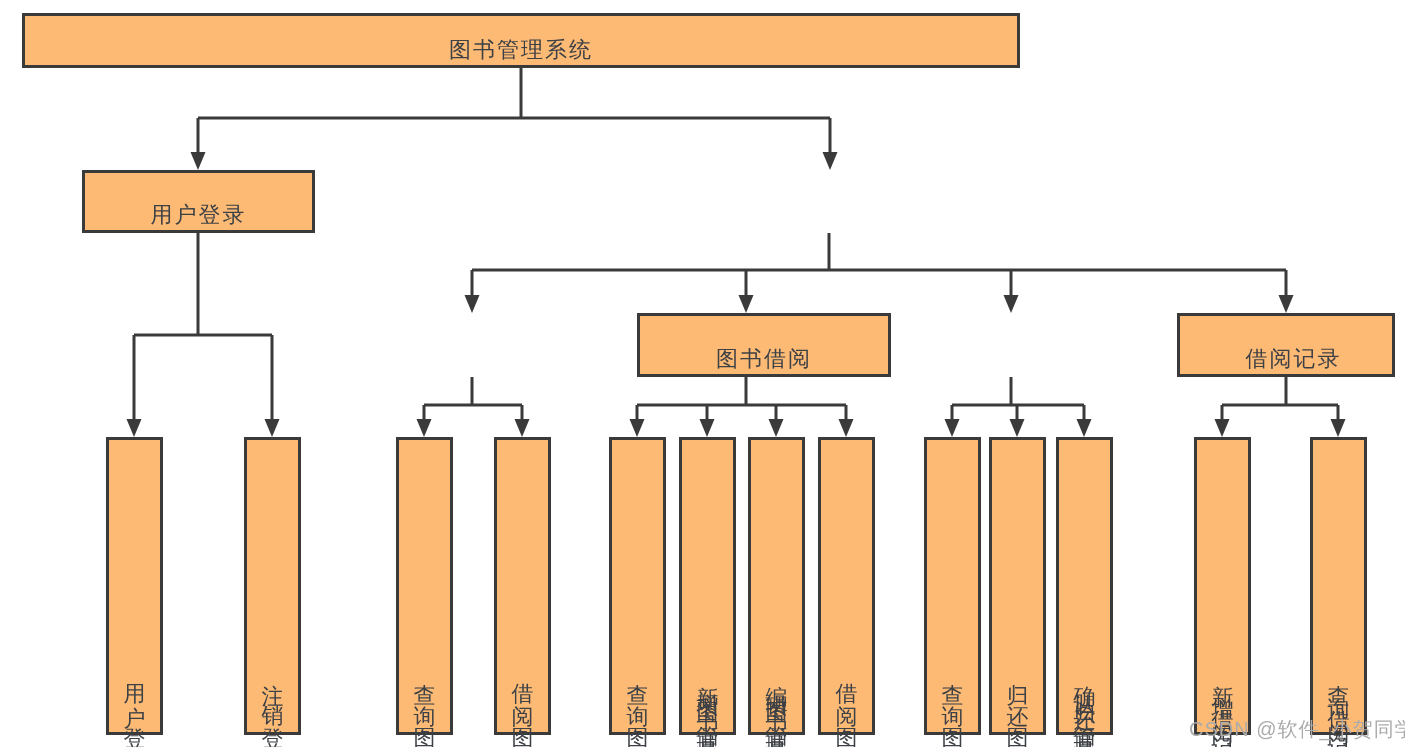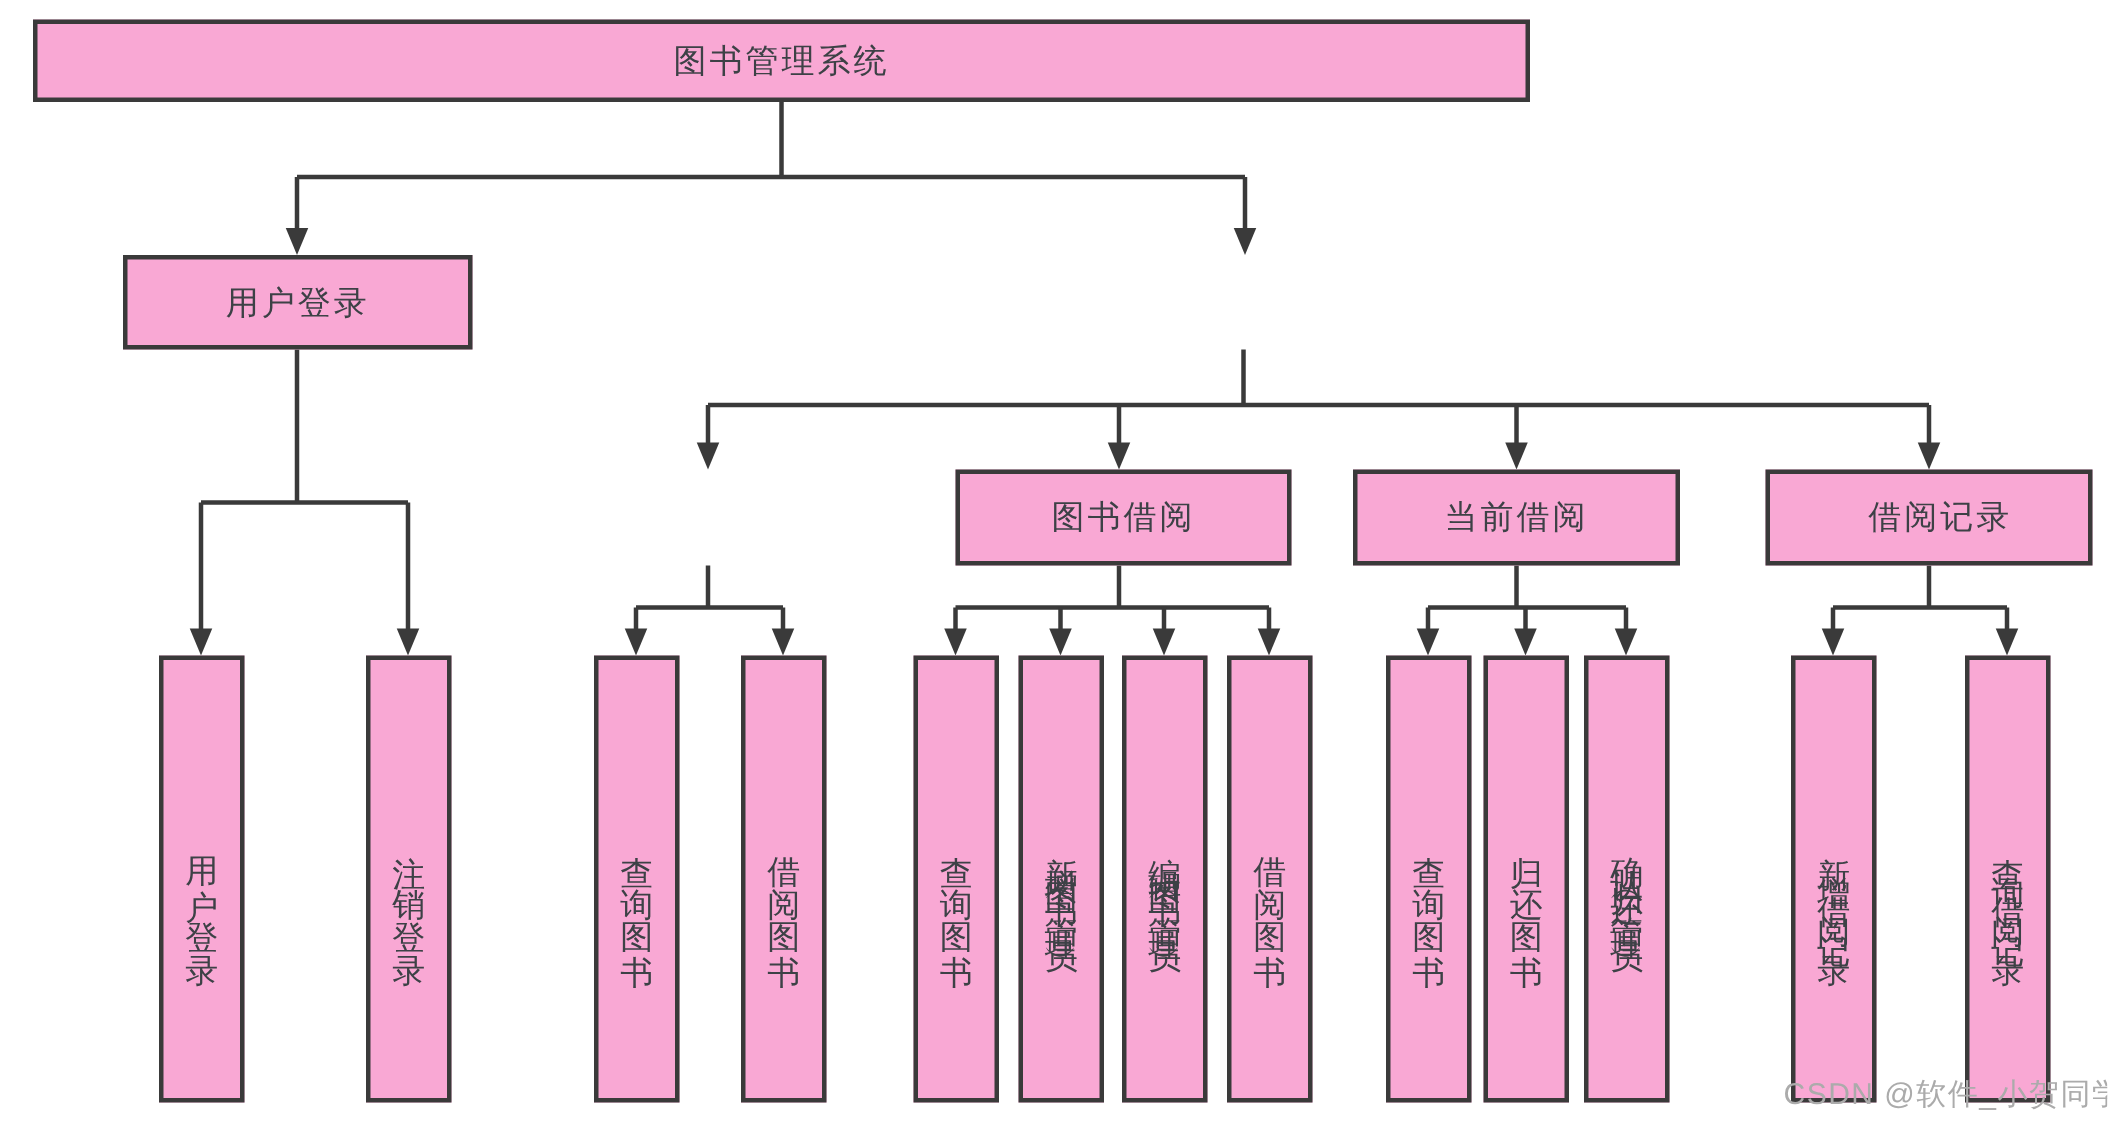--- a/index.html
+++ b/index.html
@@ -3,23 +3,23 @@
 <meta charset="utf-8">
 <style>
   :root { --line:#3a3a3a; --text:#3d4146; }
   html,body { margin:0; padding:0; background:#fff; }
   #stage {
     position:relative; width:1405px; height:747px; background:#fff; overflow:hidden;
     font-family:"Liberation Sans","DejaVu Sans",sans-serif; color:var(--text);
   }
   svg.connectors { position:absolute; left:0; top:0; }
   .box {
-    position:absolute; box-sizing:border-box; background:#f9a8d4;
+    position:absolute; box-sizing:border-box; background:#fdba74;
     border:3px solid var(--line);
-    display:flex; align-items:center; justify-content:center;
+    display:flex; align-items:flex-end; justify-content:center;
   }
   .hlabel { font-size:22px; letter-spacing:2px; white-space:nowrap; }
   .leaf span {
     writing-mode:vertical-lr; text-orientation:mixed;
     font-size:22px; line-height:1; display:block;
   }
   .ls-4 { letter-spacing:22px; margin-bottom:-22px; }
   .ls-6 { letter-spacing:13px; margin-bottom:-13px; }
   .ls-9 { letter-spacing:8px;  margin-bottom:-8px; }
   .watermark {
@@ -99,25 +99,22 @@
   </svg>
 
   <div class="box" style="left:22px; top:13px; width:998px; height:55px;">
     <span class="hlabel">图书管理系统</span>
   </div>
 
   <div class="box" style="left:82px; top:170px; width:233px; height:63px;">
     <span class="hlabel">用户登录</span>
   </div>
 
-  <div class="box" style="left:637px; top:313px; width:224px; height:64px;">
+  <div class="box" style="left:637px; top:313px; width:254px; height:64px;">
     <span class="hlabel">图书借阅</span>
-  </div>
-  <div class="box" style="left:902px; top:313px; width:218px; height:64px;">
-    <span class="hlabel">当前借阅</span>
   </div>
   <div class="box" style="left:1177px; top:313px; width:218px; height:64px;padding-left:15px;">
     <span class="hlabel">借阅记录</span>
   </div>
 
   <div class="box leaf" style="left:106px; top:437px; width:57px; height:298px;">
     <span class="ls-4">用户登录</span>
   </div>
   <div class="box leaf" style="left:244px; top:437px; width:57px; height:298px;">
     <span class="ls-4">注销登录</span>

